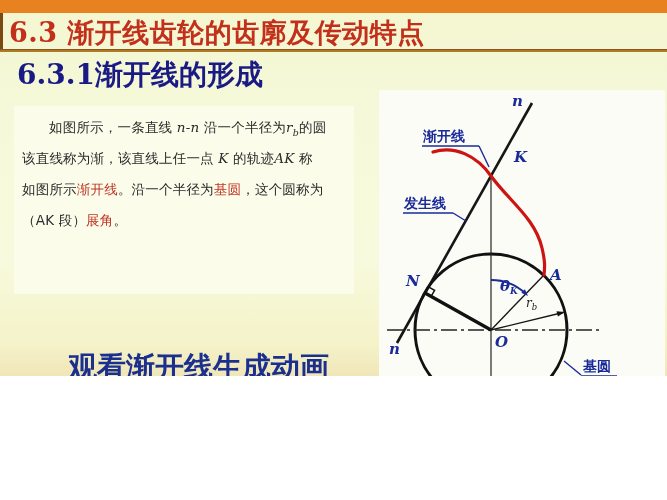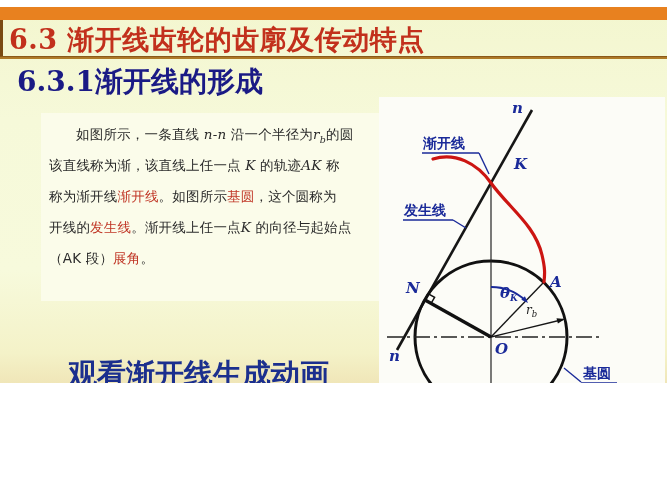--- a/index.html
+++ b/index.html
@@ -1,27 +1,27 @@
 <!DOCTYPE html>
 <html><head>
 <meta charset="utf-8">
 <style>
   html,body{margin:0;padding:0;}
   .slide{position:relative;width:667px;height:376px;overflow:hidden;
     background:linear-gradient(180deg,#F3F6CF 0%,#F6F9D9 30%,#F7FADC 70%,#F4F2C8 92%,#F0E6B8 100%);
-    font-family:"DejaVu Sans","Liberation Sans",sans-serif;margin-top:7px;}
+    font-family:"DejaVu Sans","Liberation Sans",sans-serif;}
   .topbar{position:absolute;left:0;top:0;width:667px;height:13px;background:#E8811F;}
   .left-notch{position:absolute;left:0;top:13px;width:3px;height:38px;background:#7A4A12;}
   .title{position:absolute;left:9px;top:15px;width:640px;font-family:"DejaVu Serif","Liberation Serif",serif;
     font-size:27px;font-weight:bold;color:#C2301C;letter-spacing:0.5px;white-space:nowrap;}
   .title-rule{position:absolute;left:0;top:49px;width:667px;height:3px;
     background:linear-gradient(180deg,#7A4A12 0%,#C08A30 70%,#9A6A1C 100%);}
   .subtitle{position:absolute;left:17px;top:56px;font-family:"DejaVu Serif","Liberation Serif",serif;
     font-size:28px;font-weight:bold;color:#1A1A85;white-space:nowrap;}
-  .textbox{position:absolute;left:41px;top:106px;width:340px;height:188px;background:#FBFCEA;
+  .textbox{position:absolute;left:14px;top:106px;width:340px;height:188px;background:#FBFCEA;
     padding:6px 12px 0 8px;box-sizing:border-box;color:#2B2B2B;font-size:13.5px;}
   .tline{height:31px;line-height:31px;white-space:nowrap;letter-spacing:0.2px;}
   .tline.indent{padding-left:27px;}
   .kw{color:#C03525;}
   .math{font-family:"DejaVu Serif","Liberation Serif",serif;font-style:italic;}
   .sub{vertical-align:sub;font-size:9.5px;}
   .anim-link{position:absolute;left:68px;top:348px;font-family:"DejaVu Serif","Liberation Serif",serif;
     font-size:29px;font-weight:bold;color:#1B2F8E;white-space:nowrap;cursor:pointer;
     border-bottom:2px solid #23338F;padding-bottom:14px;box-shadow:0 3px 0 rgba(120,120,120,0.25);}
   .diagram{position:absolute;left:379px;top:90px;width:286px;height:338px;background:#FCFCF7;}
@@ -46,22 +46,21 @@
   <div class="topbar"></div>
   <div class="left-notch"></div>
 
   <div class="title">6.3 渐开线齿轮的齿廓及传动特点</div>
   <div class="title-rule"></div>
   <div class="subtitle">6.3.1渐开线的形成</div>
 
   <div class="textbox">
     <div class="tline indent"><span>如图所示，一条直线 </span><span class="math">n-n</span><span> 沿一个半径为</span><span class="math">r</span><span class="math sub">b</span><span>的圆</span></div>
     <div class="tline"><span>该直线称为渐，该直线上任一点 </span><span class="math">K</span><span> 的轨迹</span><span class="math">AK</span><span> 称</span></div>
-    <div class="tline"><span>称为渐开线</span><span class="kw">渐开线</span><span>。如图所示</span><span class="kw">基圆</span><span>，这个圆称为</span></div>
-    <div class="tline"><span>开线的</span><span class="kw">发生线</span><span>。渐开线上任一点</span><span class="math">K</span><span> 的向径与起始点</span></div>
+    <div class="tline"><span>如图所示</span><span class="kw">渐开线</span><span>。沿一个半径为</span><span class="kw">基圆</span><span>，这个圆称为</span></div>
     <div class="tline"><span>（AK 段）</span><span class="kw">展角</span><span>。</span></div>
   </div>
 
   <div class="anim-link">观看渐开线生成动画</div>
 
   <div class="diagram">
     <svg width="286" height="338" viewBox="0 0 286 338">
 
       <line x1="153" y1="13" x2="18" y2="253" stroke="#161616" stroke-width="2.6"></line>
 

